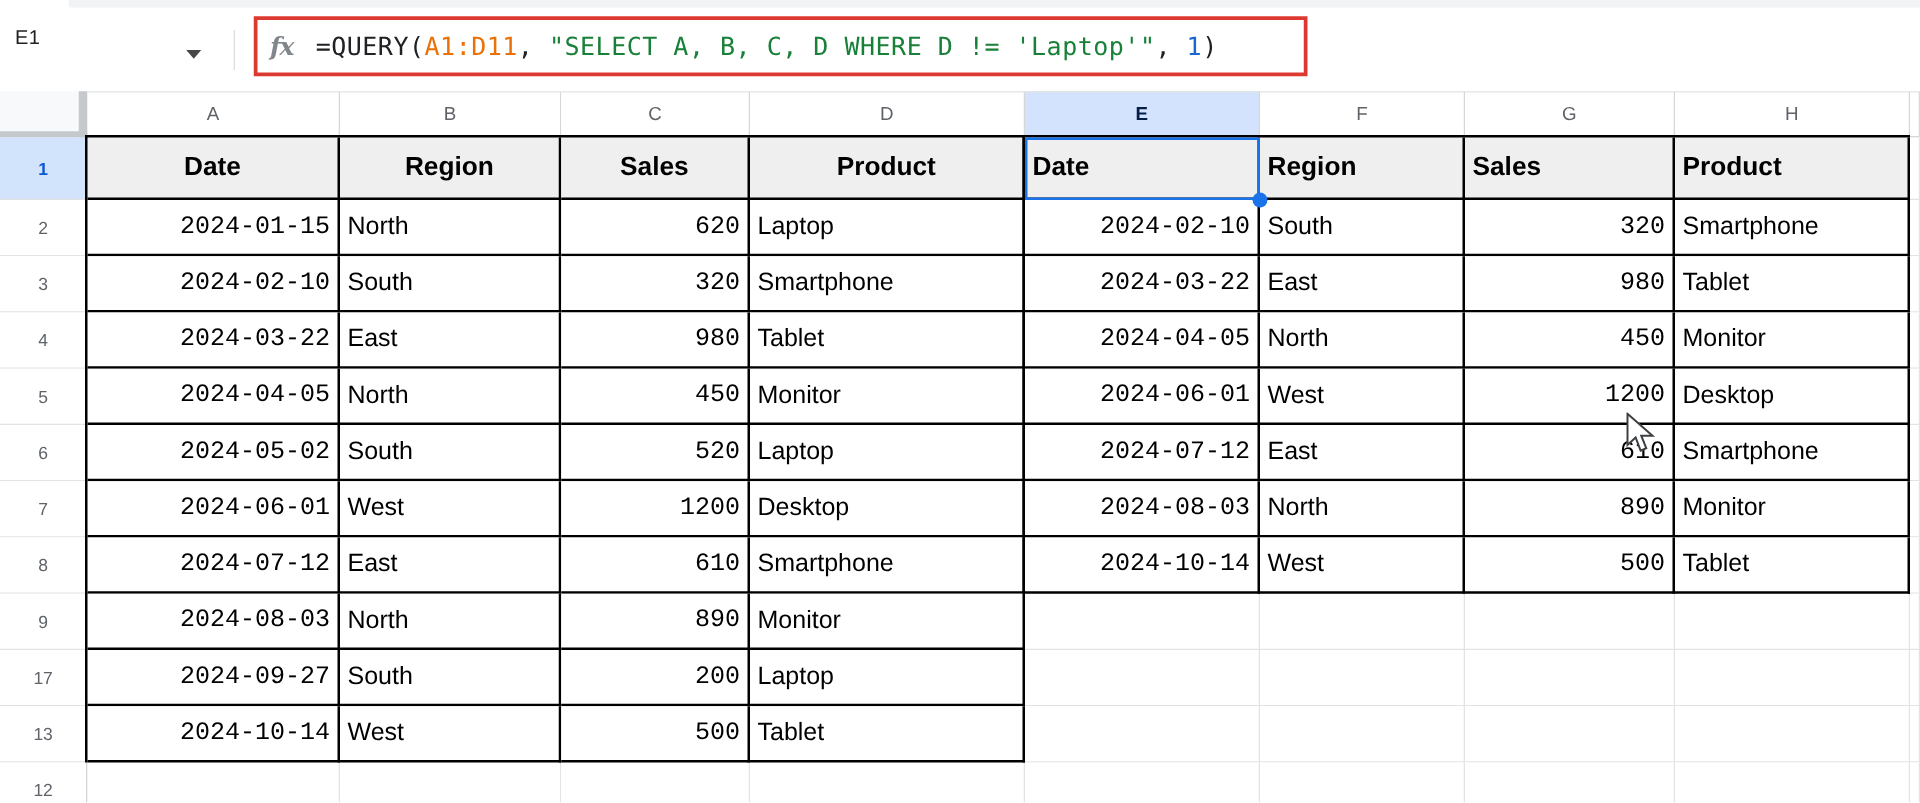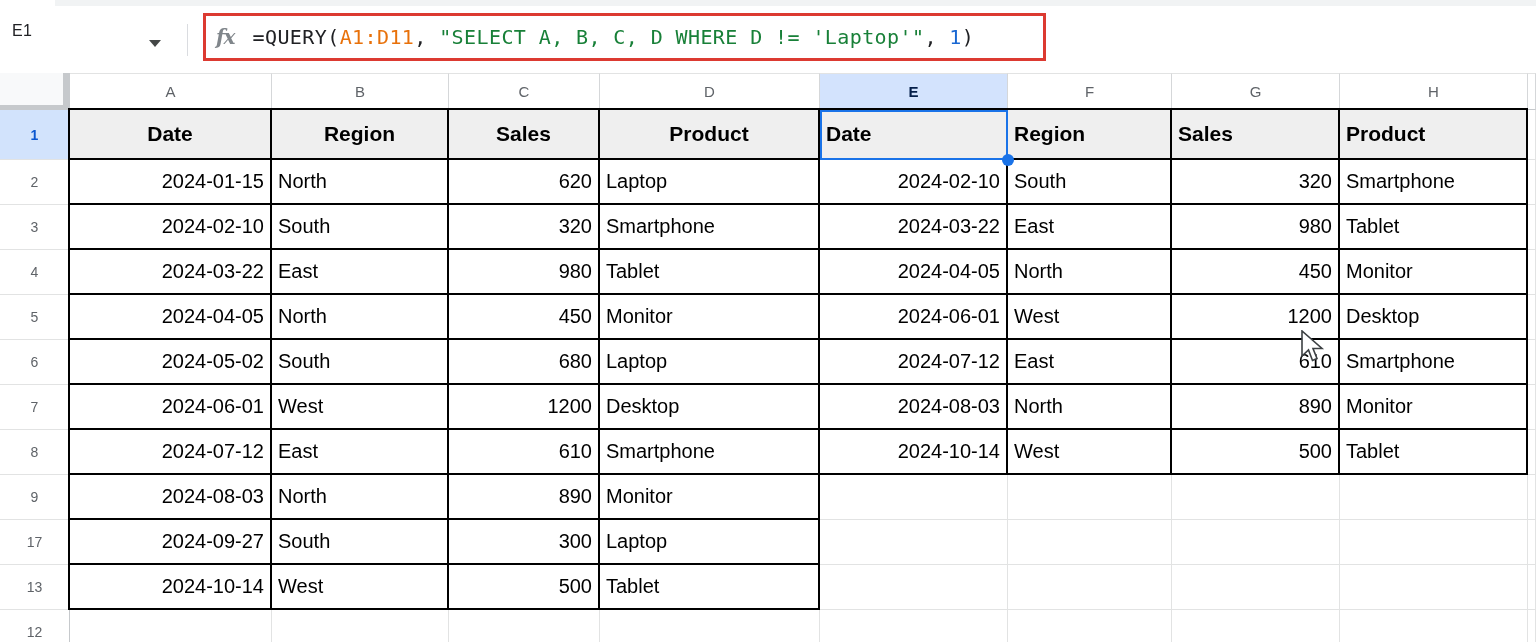--- a/index.html
+++ b/index.html
@@ -37,21 +37,21 @@
   .bgcell{position:absolute;box-sizing:border-box;background:#fff;
           border-right:1px solid #e2e3e3;border-bottom:1px solid #e2e3e3;}
 
   
   .tcell{position:absolute;box-sizing:border-box;background:#fff;
          border-right:2px solid #000;border-bottom:2px solid #000;
          display:flex;align-items:center;font-size:20px;color:#000;overflow:hidden;}
   .tcell.hdr{background:#efefef;font-weight:bold;font-size:21px;}
   .edge{position:absolute;background:#000;}
   .al{justify-content:flex-start;padding-left:6px;}
-  .ar{justify-content:flex-end;padding-right:6px;}
+  .ar{justify-content:flex-end;padding-right:6px;font-family:Liberation Mono, monospace;}
   .ac{justify-content:center;}
 
   #selection{position:absolute;left:820px;top:110px;width:188px;height:50px;
              box-sizing:border-box;border:2px solid #1a73e8;pointer-events:none;}
   #fill-handle{position:absolute;left:1002px;top:154px;width:12px;height:12px;
                border-radius:50%;background:#1a73e8;cursor:crosshair;}
   #cursor{position:absolute;left:1300px;top:330px;pointer-events:none;}
 </style>
 </head>
 <body>
@@ -220,37 +220,37 @@
       <div class="tcell ar" style="left: 70px; top: 250px; width: 202px; height: 45px;">2024-03-22</div>
       <div class="tcell al" style="left: 272px; top: 250px; width: 177px; height: 45px;">East</div>
       <div class="tcell ar" style="left: 449px; top: 250px; width: 151px; height: 45px;">980</div>
       <div class="tcell al" style="left: 600px; top: 250px; width: 220px; height: 45px;">Tablet</div>
       <div class="tcell ar" style="left: 70px; top: 295px; width: 202px; height: 45px;">2024-04-05</div>
       <div class="tcell al" style="left: 272px; top: 295px; width: 177px; height: 45px;">North</div>
       <div class="tcell ar" style="left: 449px; top: 295px; width: 151px; height: 45px;">450</div>
       <div class="tcell al" style="left: 600px; top: 295px; width: 220px; height: 45px;">Monitor</div>
       <div class="tcell ar" style="left: 70px; top: 340px; width: 202px; height: 45px;">2024-05-02</div>
       <div class="tcell al" style="left: 272px; top: 340px; width: 177px; height: 45px;">South</div>
-      <div class="tcell ar" style="left: 449px; top: 340px; width: 151px; height: 45px;">680</div>
+      <div class="tcell ar" style="left: 449px; top: 340px; width: 151px; height: 45px;">520</div>
       <div class="tcell al" style="left: 600px; top: 340px; width: 220px; height: 45px;">Laptop</div>
       <div class="tcell ar" style="left: 70px; top: 385px; width: 202px; height: 45px;">2024-06-01</div>
       <div class="tcell al" style="left: 272px; top: 385px; width: 177px; height: 45px;">West</div>
       <div class="tcell ar" style="left: 449px; top: 385px; width: 151px; height: 45px;">1200</div>
       <div class="tcell al" style="left: 600px; top: 385px; width: 220px; height: 45px;">Desktop</div>
       <div class="tcell ar" style="left: 70px; top: 430px; width: 202px; height: 45px;">2024-07-12</div>
       <div class="tcell al" style="left: 272px; top: 430px; width: 177px; height: 45px;">East</div>
       <div class="tcell ar" style="left: 449px; top: 430px; width: 151px; height: 45px;">610</div>
       <div class="tcell al" style="left: 600px; top: 430px; width: 220px; height: 45px;">Smartphone</div>
       <div class="tcell ar" style="left: 70px; top: 475px; width: 202px; height: 45px;">2024-08-03</div>
       <div class="tcell al" style="left: 272px; top: 475px; width: 177px; height: 45px;">North</div>
       <div class="tcell ar" style="left: 449px; top: 475px; width: 151px; height: 45px;">890</div>
       <div class="tcell al" style="left: 600px; top: 475px; width: 220px; height: 45px;">Monitor</div>
       <div class="tcell ar" style="left: 70px; top: 520px; width: 202px; height: 45px;">2024-09-27</div>
       <div class="tcell al" style="left: 272px; top: 520px; width: 177px; height: 45px;">South</div>
-      <div class="tcell ar" style="left: 449px; top: 520px; width: 151px; height: 45px;">300</div>
+      <div class="tcell ar" style="left: 449px; top: 520px; width: 151px; height: 45px;">200</div>
       <div class="tcell al" style="left: 600px; top: 520px; width: 220px; height: 45px;">Laptop</div>
       <div class="tcell ar" style="left: 70px; top: 565px; width: 202px; height: 45px;">2024-10-14</div>
       <div class="tcell al" style="left: 272px; top: 565px; width: 177px; height: 45px;">West</div>
       <div class="tcell ar" style="left: 449px; top: 565px; width: 151px; height: 45px;">500</div>
       <div class="tcell al" style="left: 600px; top: 565px; width: 220px; height: 45px;">Tablet</div>
       <div class="edge" style="left: 68px; top: 108px; width: 752px; height: 2px;"></div>
       <div class="edge" style="left: 68px; top: 108px; width: 2px; height: 502px;"></div>
     </div>
   <div id="right-table">
       <div class="tcell hdr al" style="left: 820px; top: 110px; width: 188px; height: 50px;">Date</div>

